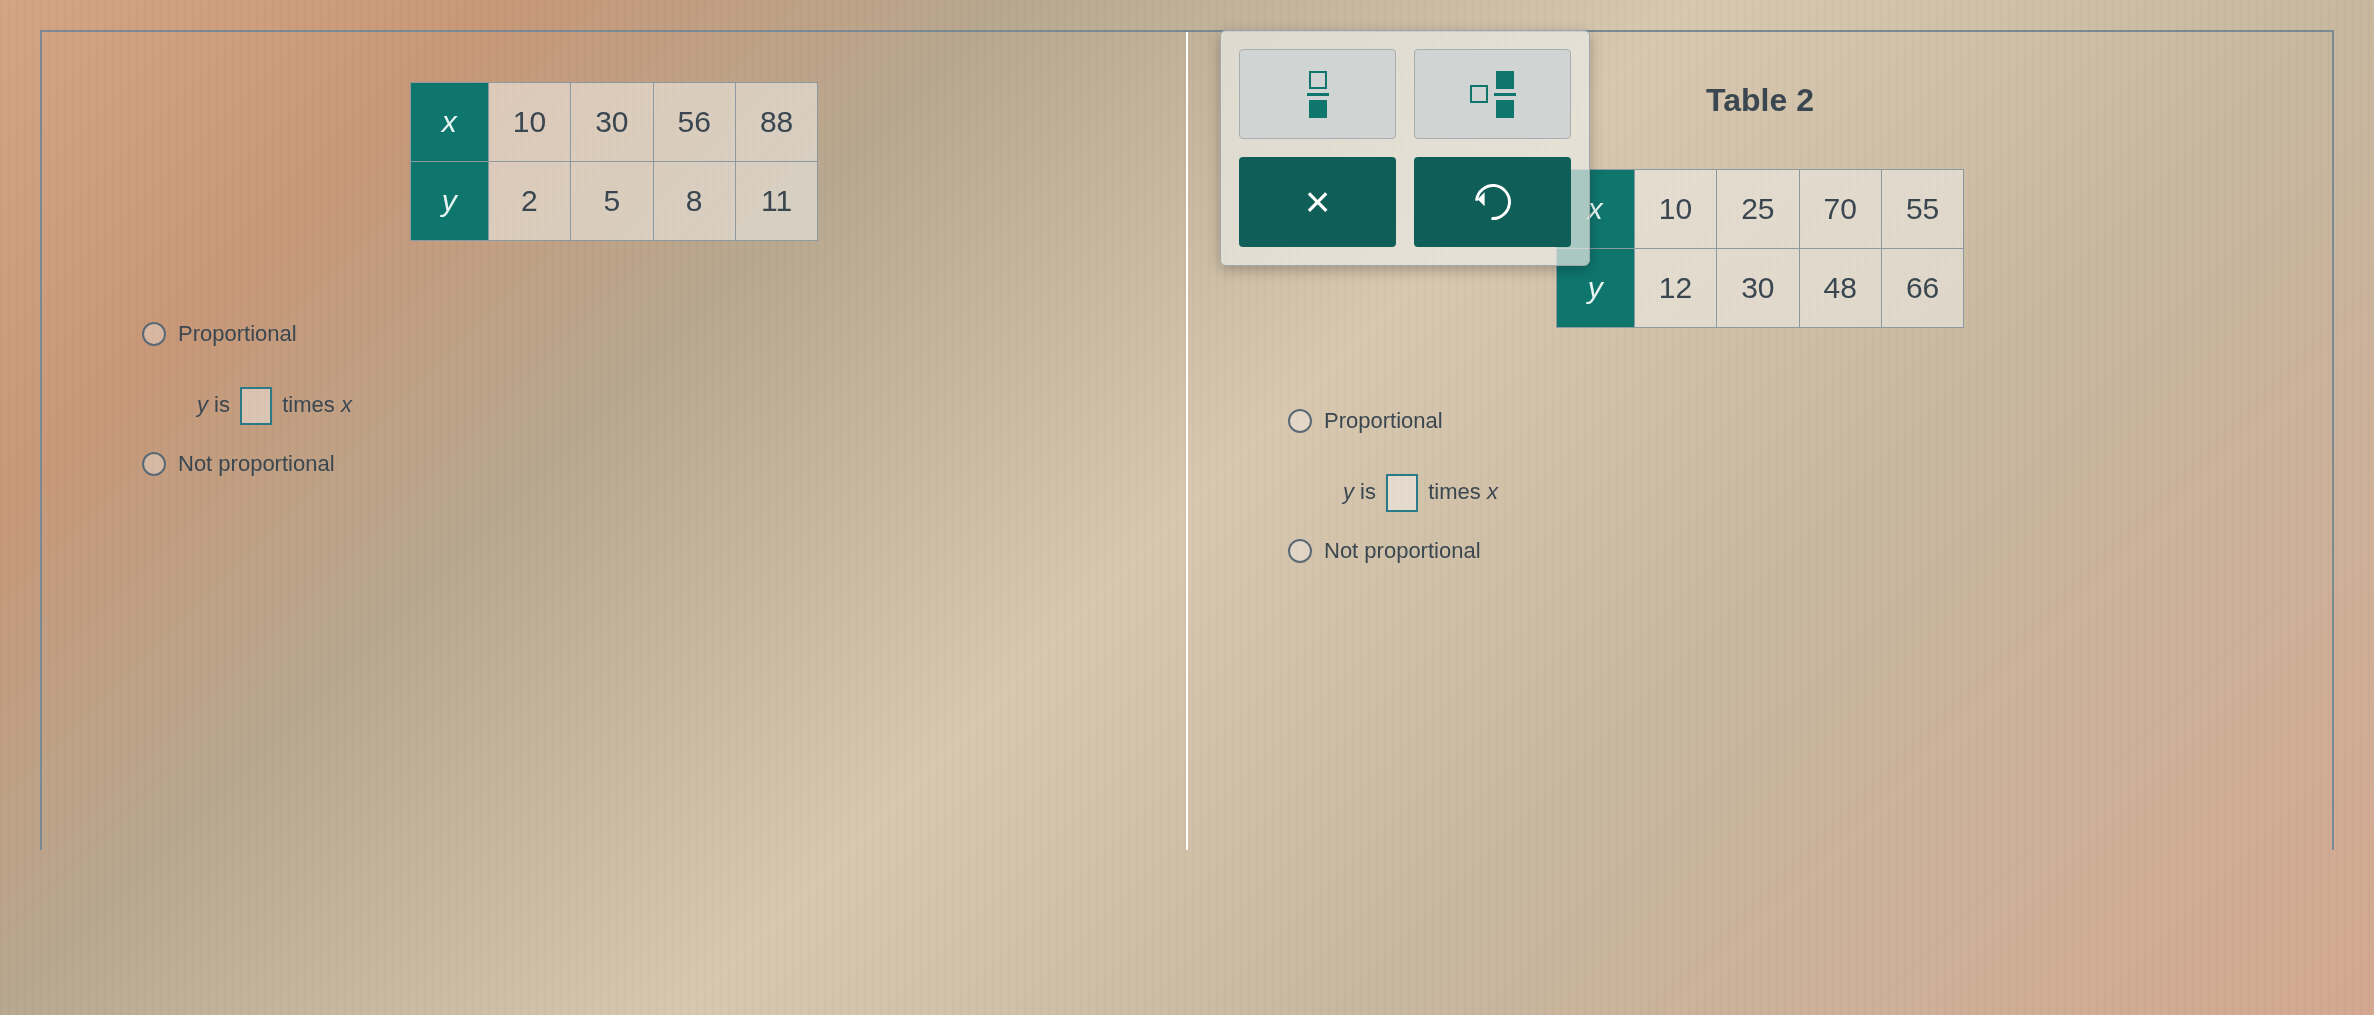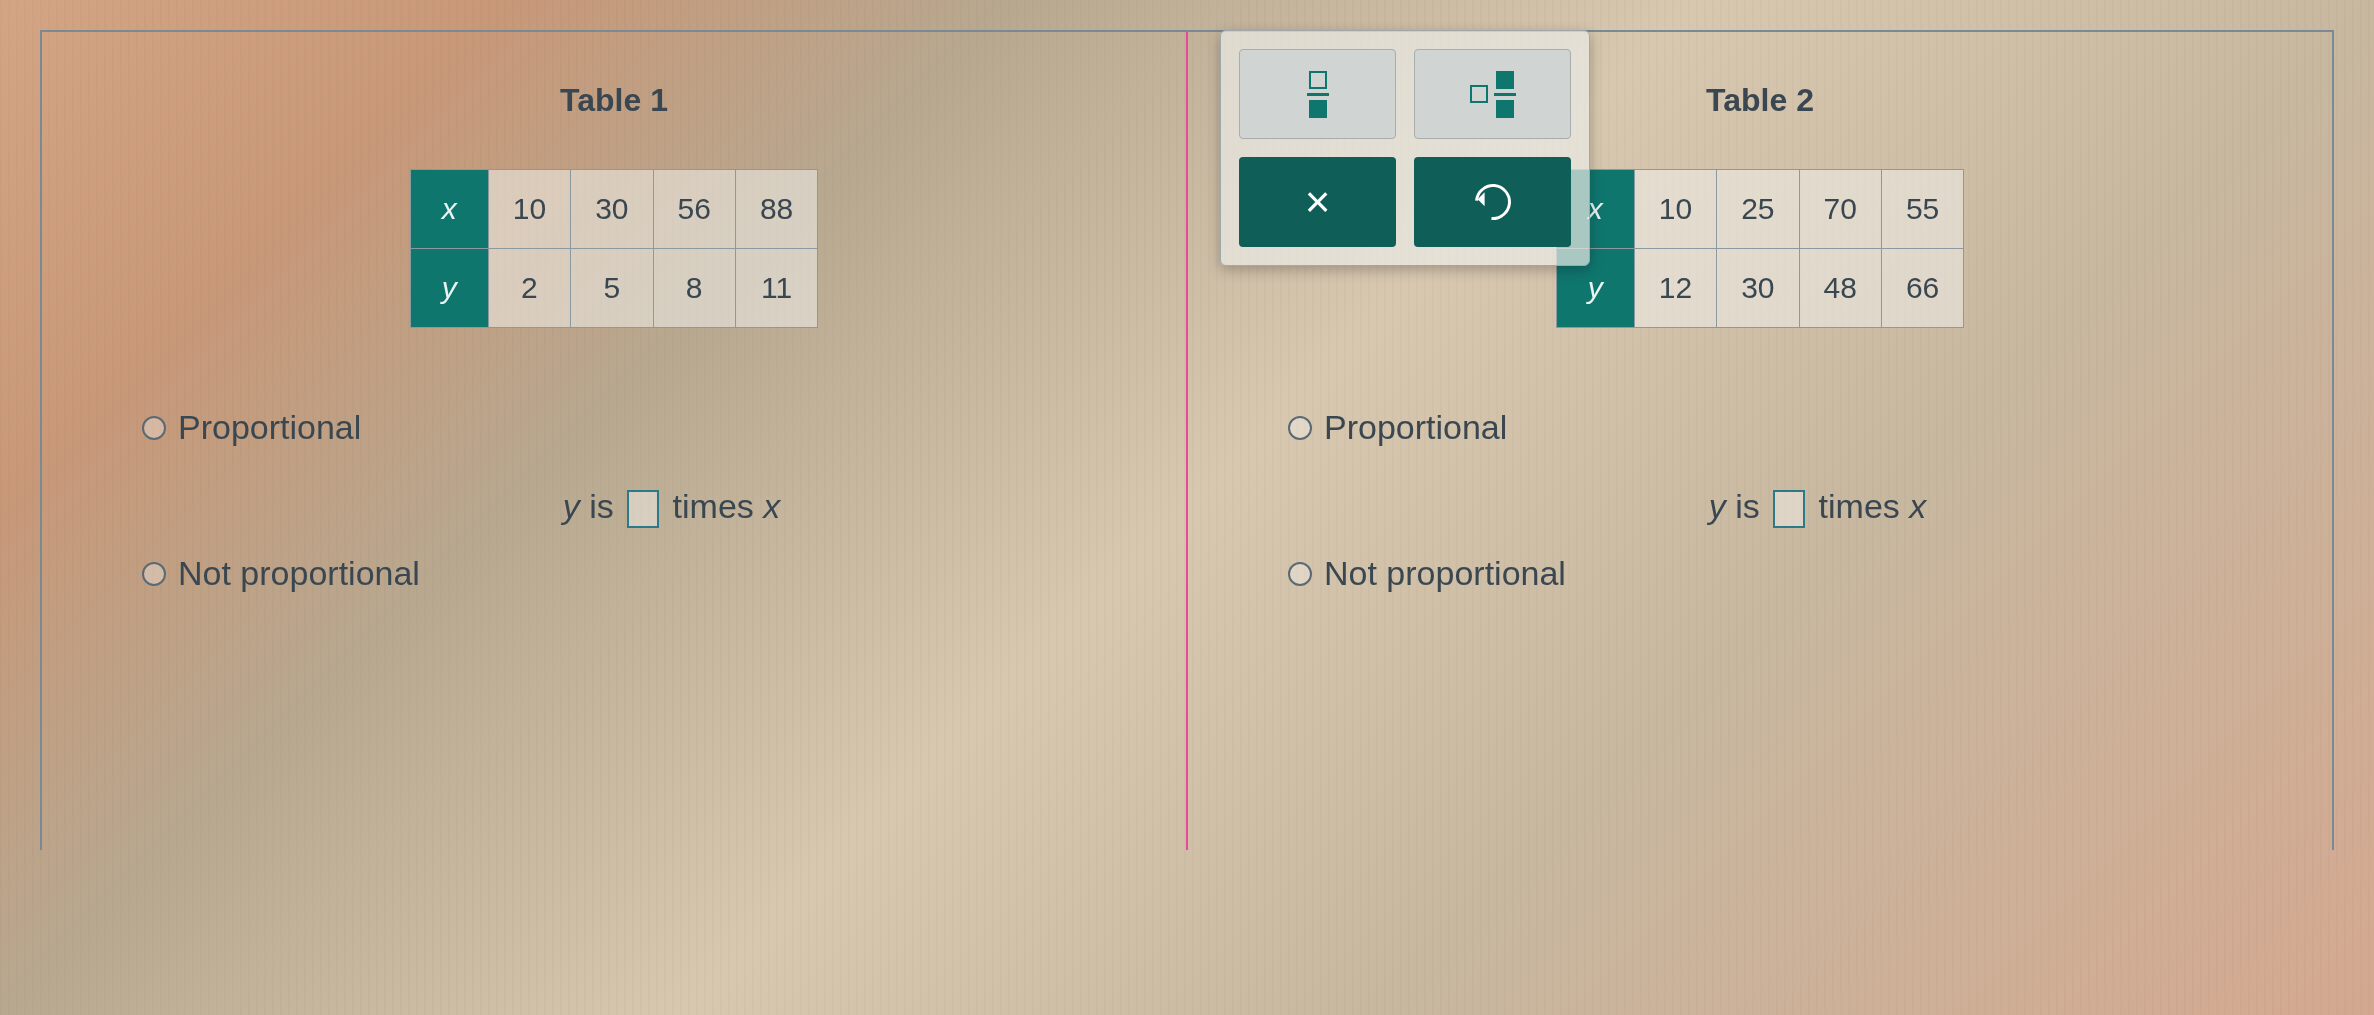--- a/index.html
+++ b/index.html
@@ -24,42 +24,42 @@
   .instructions { padding: 0 40px 30px 40px; line-height: 1.6; }
   .instructions p { margin-bottom: 20px; }
   .italic { font-style: italic; }
   .main-container { position: relative; }
   .panel {
     flex: 1;
     padding: 50px 40px;
     text-align: center;
     position: relative;
   }
-  .panel + .panel { border-left: 2px solid #ec4899; }
+  .panel + .panel { border-left: 2px solid #ffffff; }
   .table-title { font-weight: bold; font-size: 32px; margin-bottom: 50px; }
   table.data {
     margin: 0 auto 80px auto;
     border-collapse: collapse;
     background: rgba(240,240,235,0.55);
   }
   table.data td, table.data th {
     border: 1px solid #8a9aa0;
     padding: 22px 24px;
     font-size: 30px;
     text-align: center;
     min-width: 78px;
   }
   table.data th {
     background: #0f766e;
     color: #e8f5f3;
     font-style: italic;
     font-weight: normal;
     width: 70px;
   }
-  .options { text-align: center; padding-left: 60px; font-size: 34px; }
+  .options { text-align: left; padding-left: 60px; font-size: 22px; }
   .opt-row { display: flex; align-items: center; margin-bottom: 40px; gap: 12px; }
   .radio {
     width: 24px; height: 24px; border-radius: 50%;
     border: 2px solid #5a6a75; display: inline-block; flex-shrink: 0;
     background: rgba(255,255,255,0.3);
   }
   .sub-line { padding-left: 55px; margin-bottom: 26px; font-style: italic; }
   .sub-line .normal { font-style: normal; }
   .blank-box {
     display: inline-block;
@@ -130,21 +130,20 @@
 <body>
 
 <div class="wrap">
   <div class="instructions">
   </div>
 
   <div class="main-container">
     <div class="two-boxes">
 
       <div class="panel">
-        <div class="table-title">Table 1</div>
         <table class="data">
           <tbody>
               <tr>
             <th>x</th>
             <td>10</td>
             <td>30</td>
             <td>56</td>
             <td>88</td>
           </tr>
           <tr>

